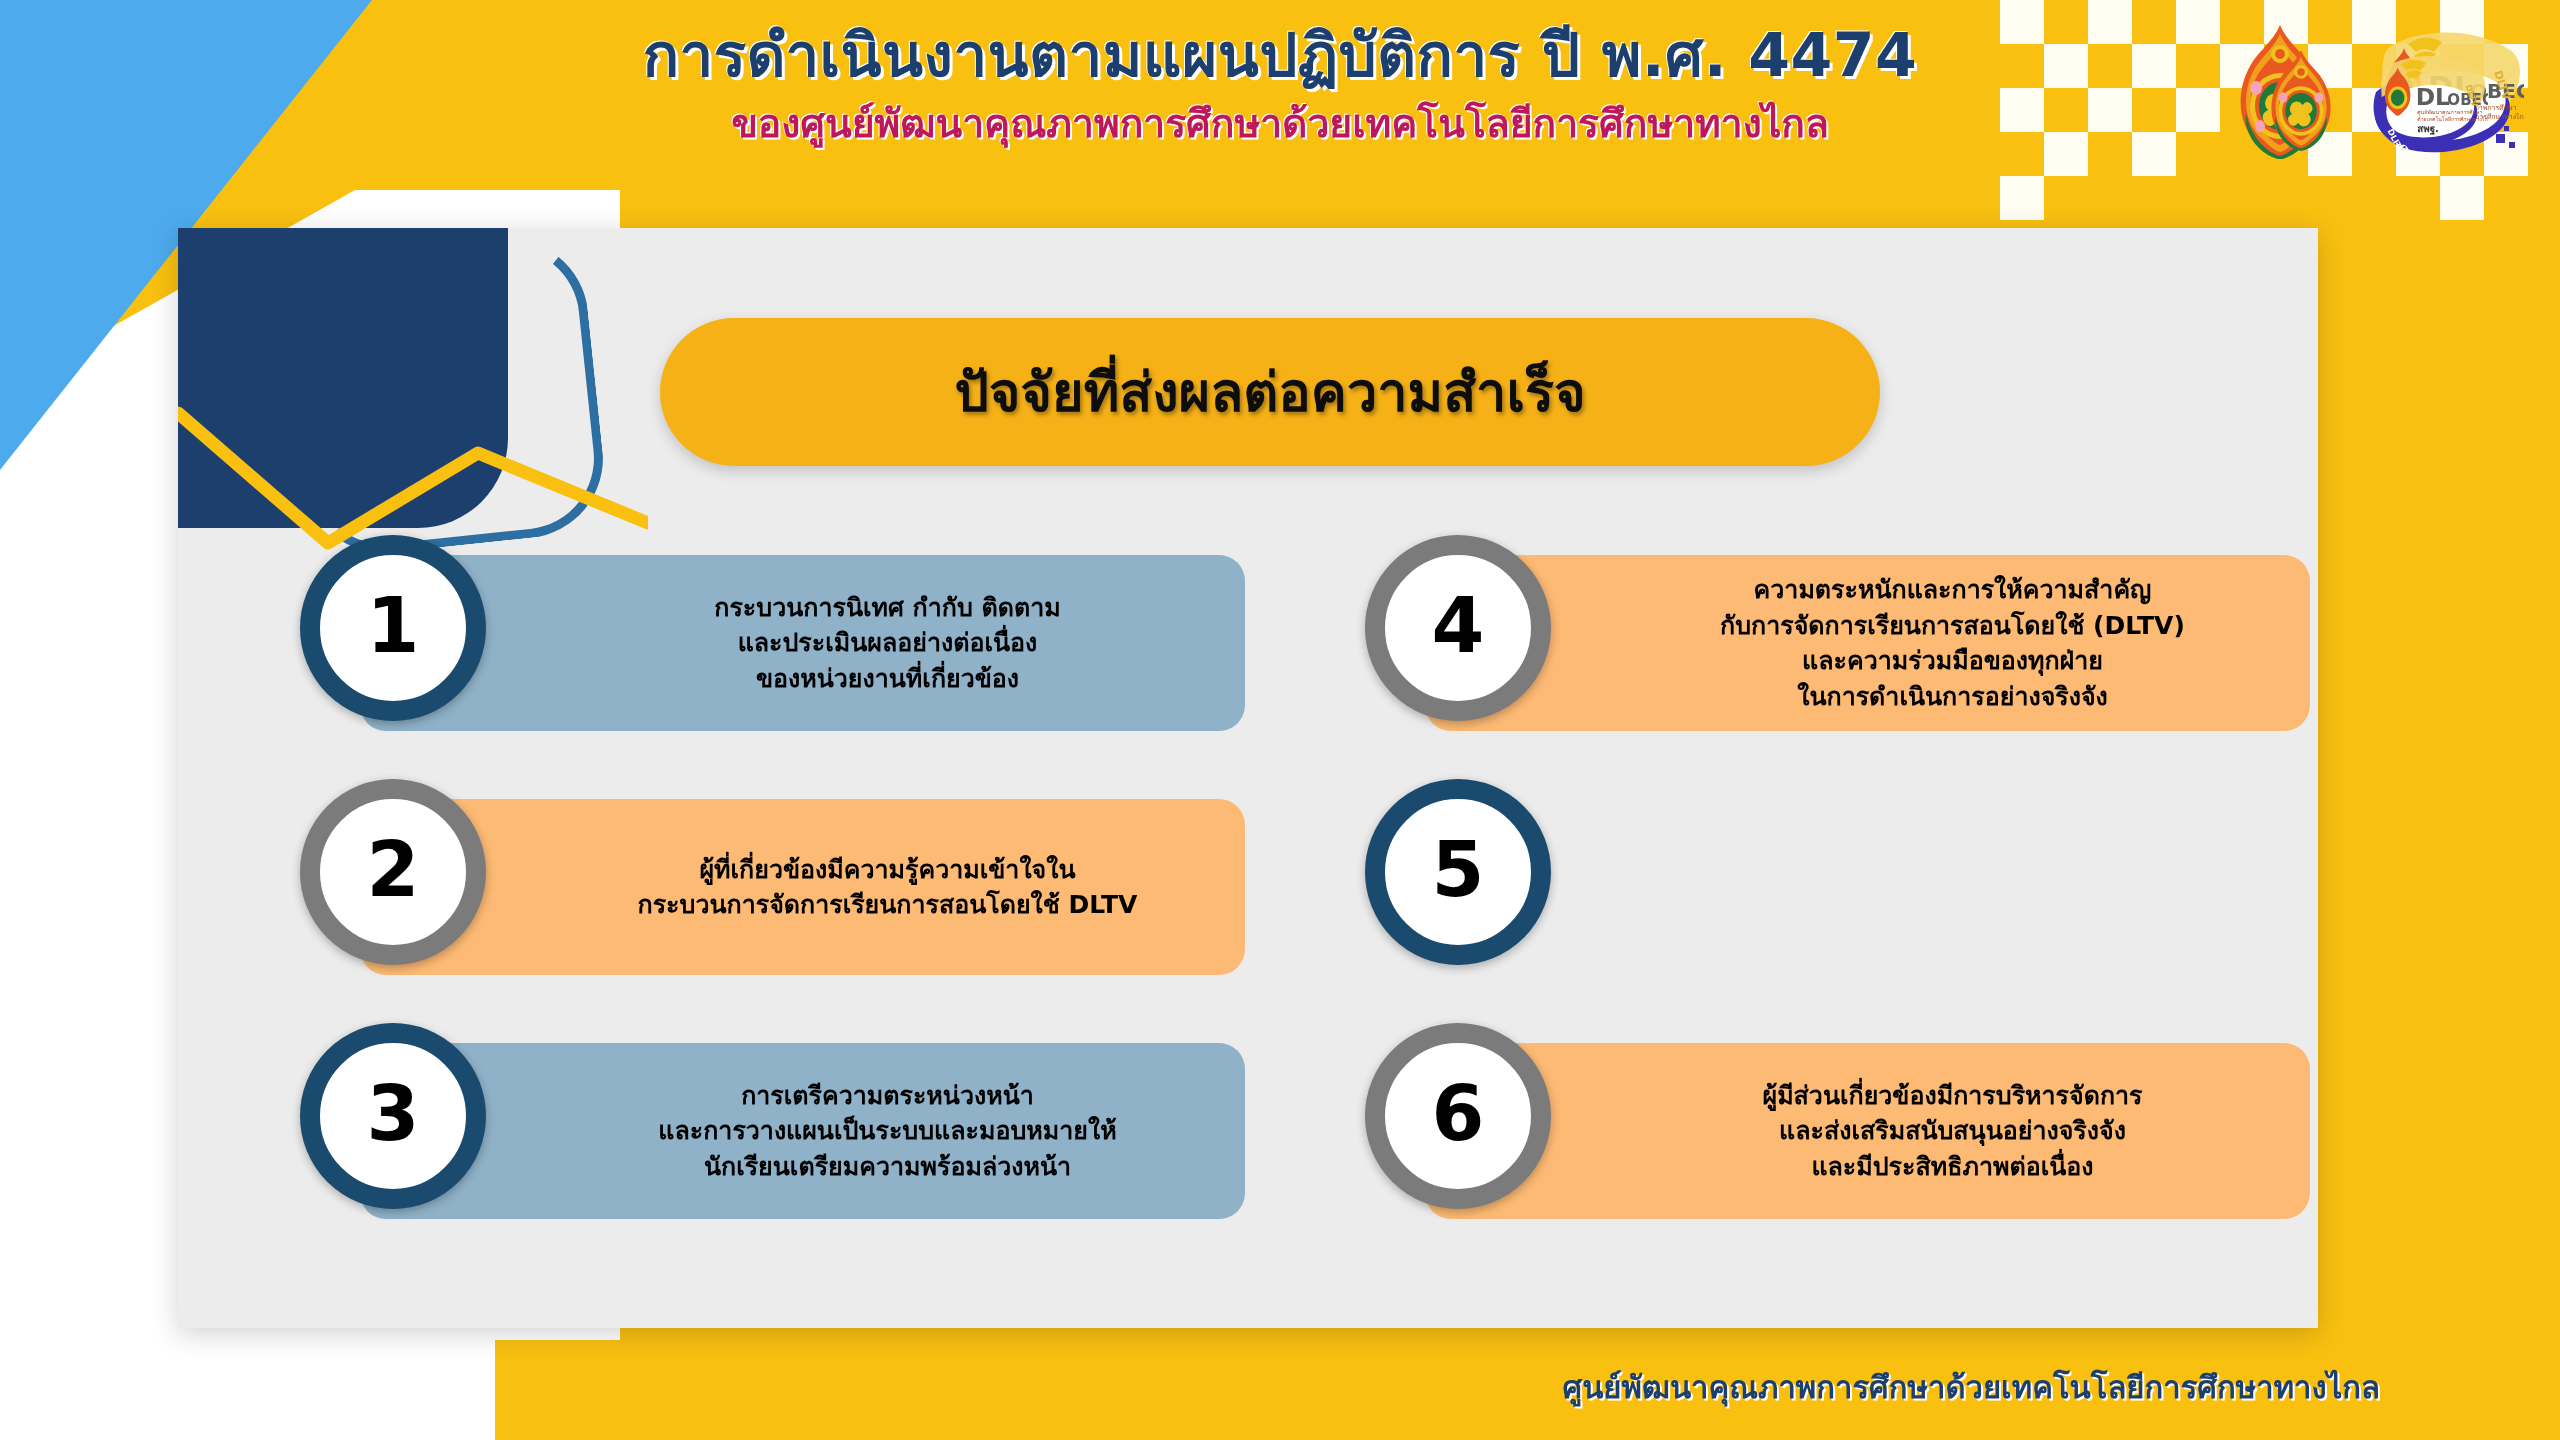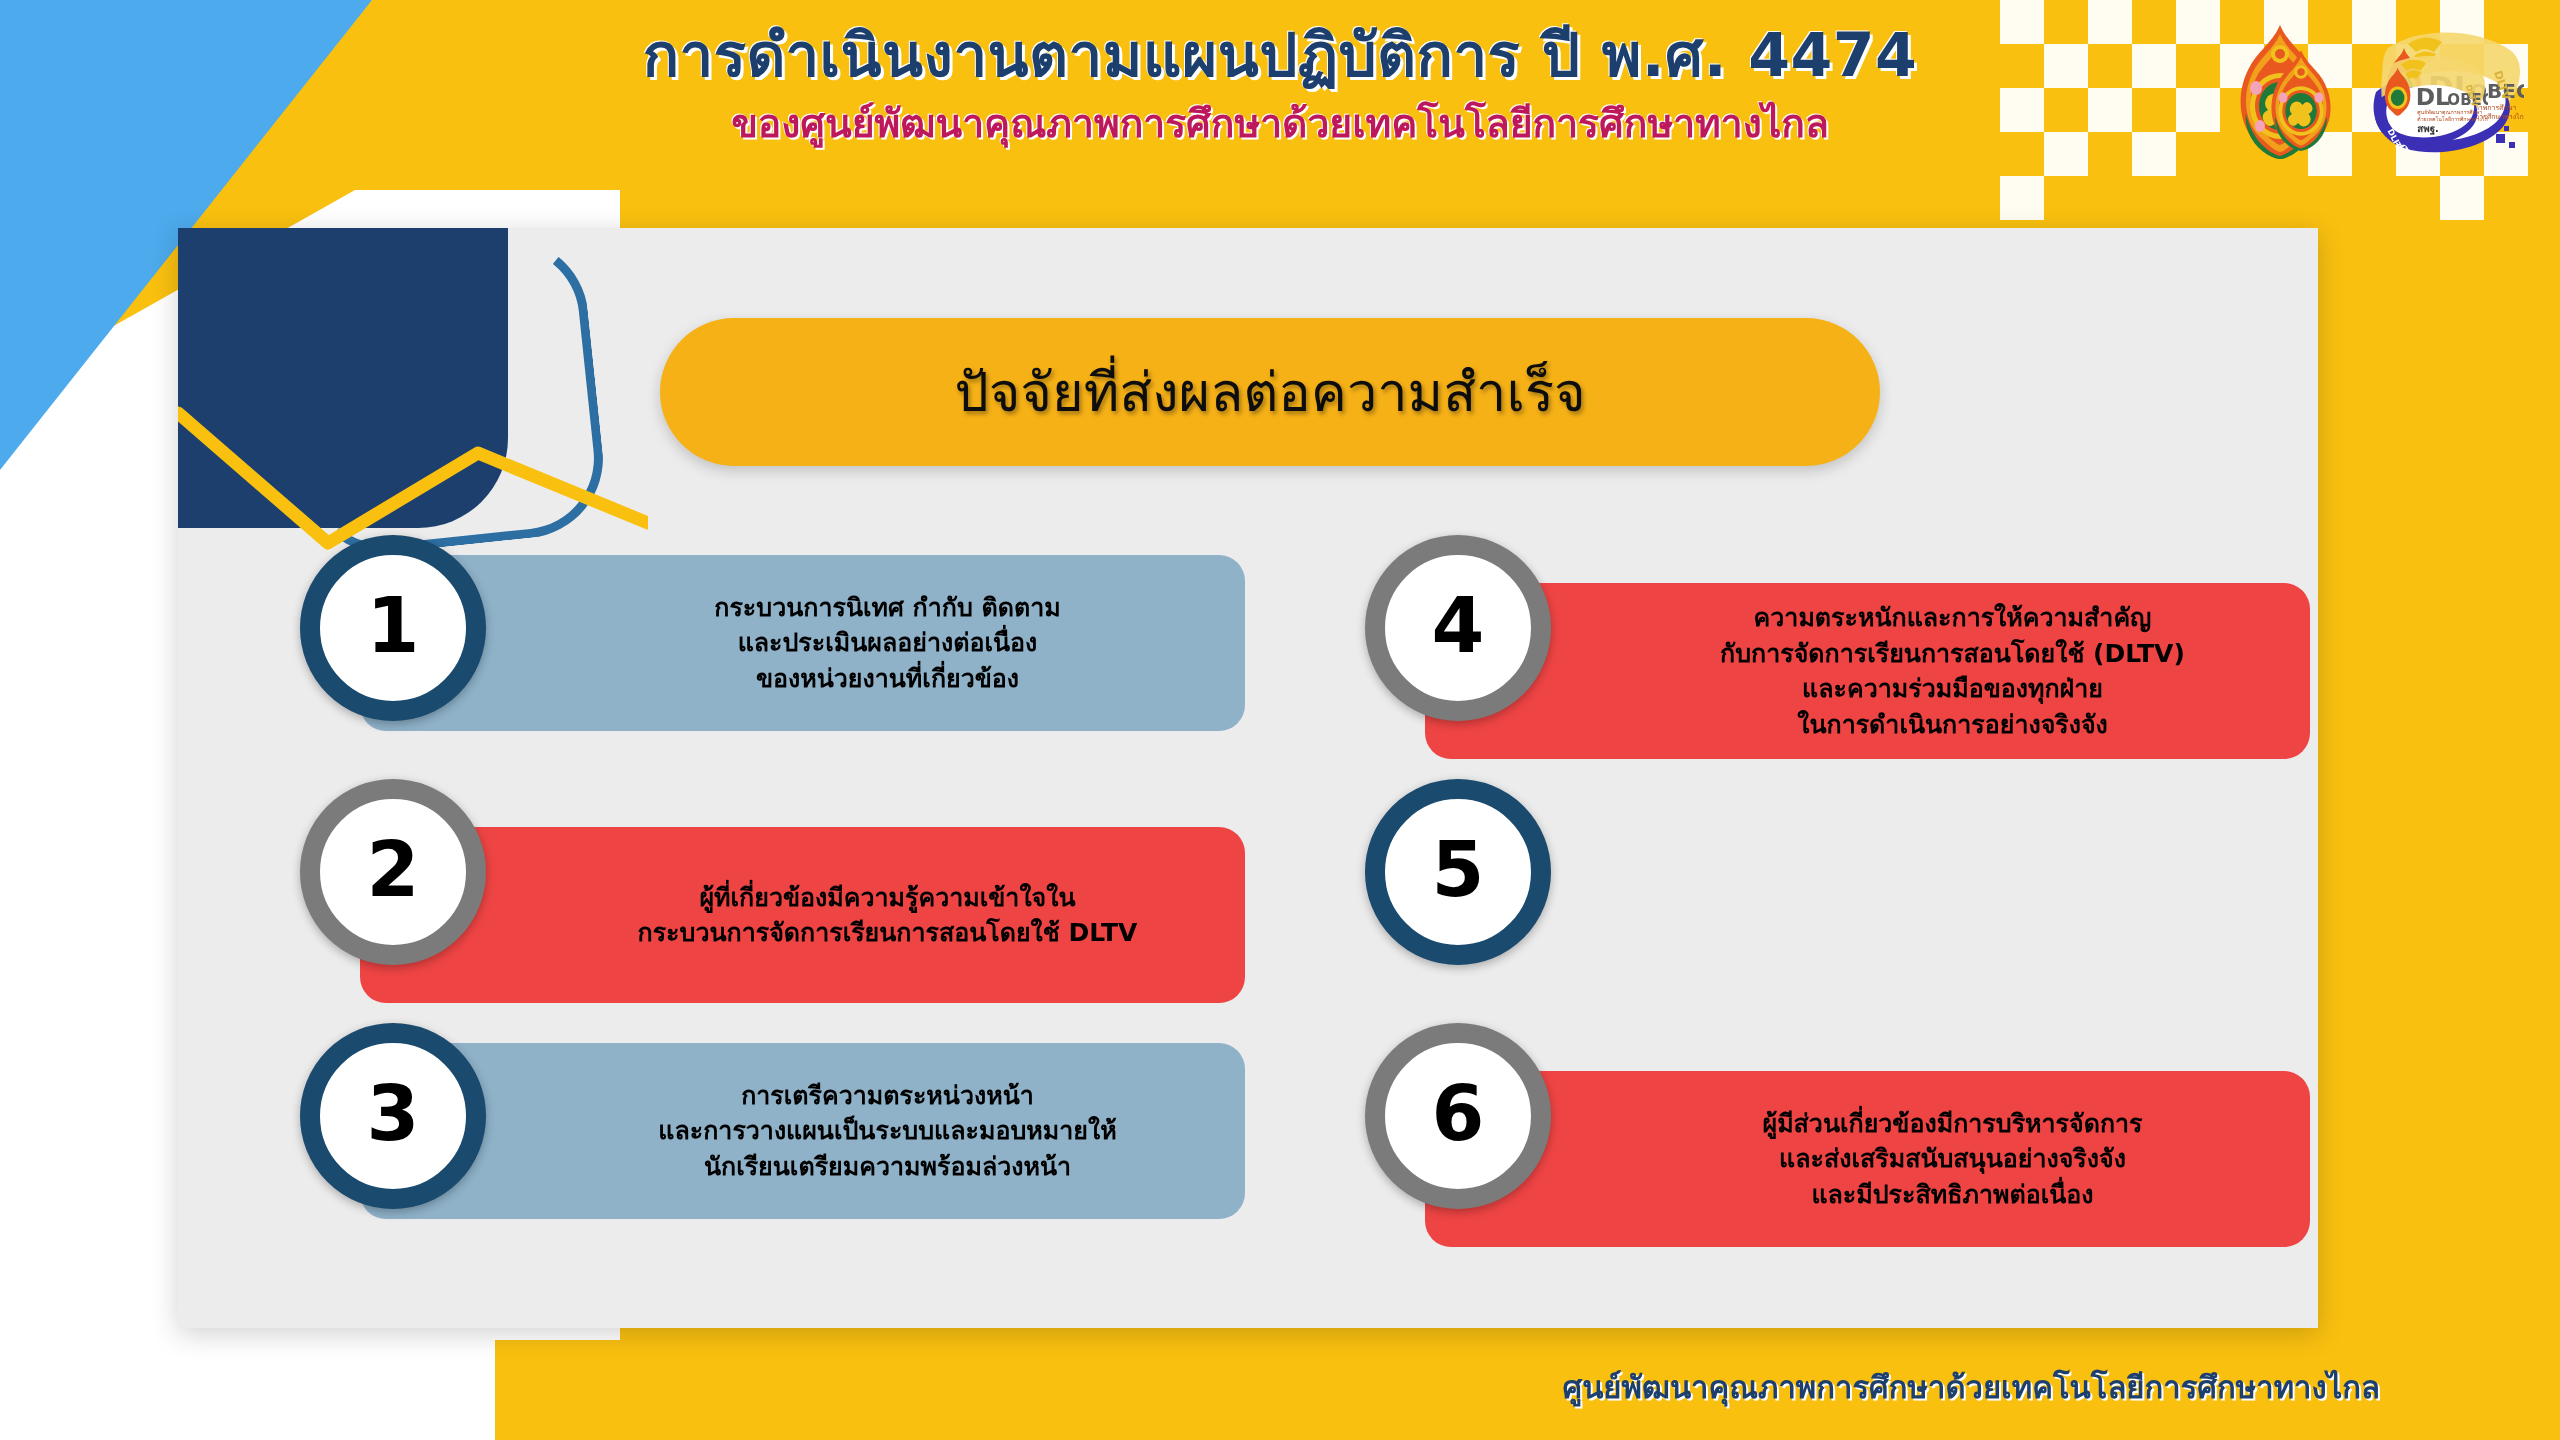--- a/index.html
+++ b/index.html
@@ -96,40 +96,40 @@
 
   
   .banner {
     position: absolute; left: 660px; top: 318px; width: 1220px; height: 148px;
     background: #f6b117; border-radius: 74px;
     display: flex; align-items: center; justify-content: center;
     box-shadow: 0 5px 14px rgba(0,0,0,0.18);
     z-index: 5;
   }
   .banner-text {
-    font-size: 54px; font-weight: normal; color: #0d0d0d;
+    font-size: 54px; font-weight: bold; color: #0d0d0d;
     text-shadow: 2px 3px 4px rgba(0,0,0,0.35);
     text-align: center;
   }
 
   
   .items {
     position: absolute; left: 300px; top: 535px; width: 2010px; height: 730px;
     display: grid; grid-template-columns: 945px 945px; column-gap: 120px;
     grid-auto-rows: 216px; row-gap: 28px; z-index: 4;
   }
   .item { position: relative; height: 216px; }
   .bar {
     position: absolute; left: 60px; top: 20px; right: 0; height: 176px;
     border-radius: 26px;
     display: flex; align-items: center; justify-content: center;
     padding: 6px 40px 6px 210px;
   }
   .bar.blue { background: #8fb2c9; }
-  .bar.gray { background: #ef4444; margin-top: 28px; }
+  .bar.gray { background: #fdba74; }
   .bar-text {
     font-size: 25px; font-weight: bold; color: #000000; text-align: center;
     line-height: 1.42; white-space: pre-line;
   }
   .circle {
     position: absolute; left: 0; top: 0; width: 186px; height: 186px;
     border-radius: 50%; background: #ffffff;
     display: flex; align-items: center; justify-content: center;
     z-index: 3;
     box-shadow: 0 3px 10px rgba(0,0,0,0.28);

